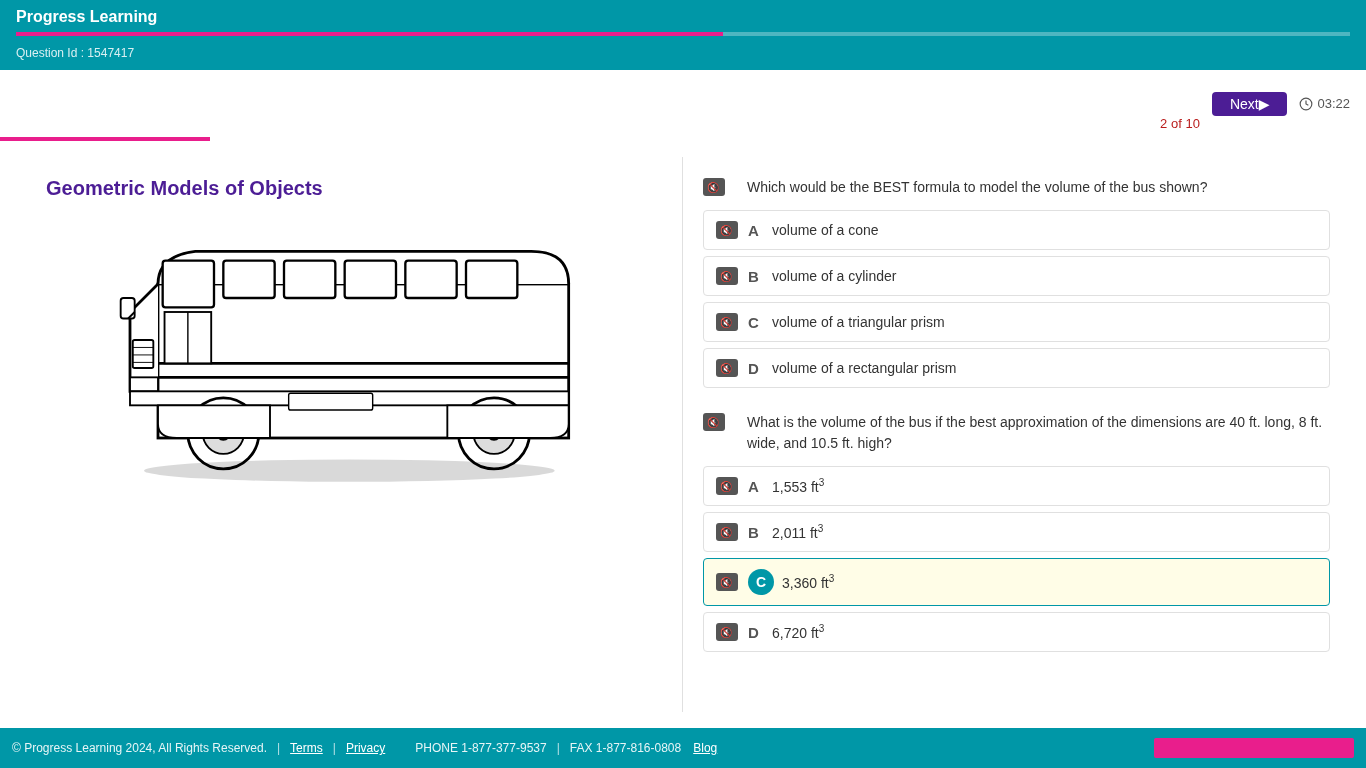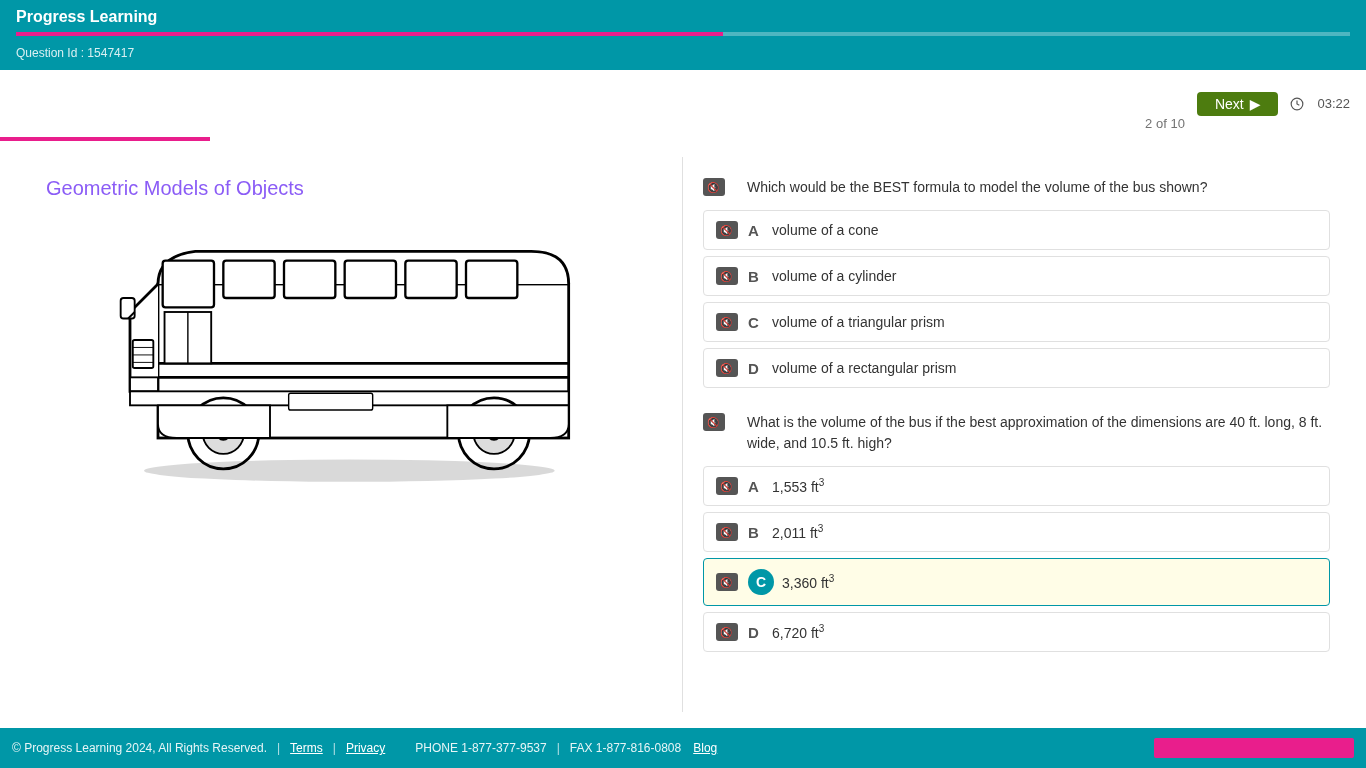--- a/index.html
+++ b/index.html
@@ -42,55 +42,55 @@
       font-size: 13px;
       font-weight: bold;
     }
     .question-id {
       color: rgba(255,255,255,0.85);
       font-size: 12px;
       margin-top: 2px;
     }
     .question-count {
       font-size: 13px;
-      color: #737373;
+      color: #b91c1c;
       margin-top: 40px;
     }
     .next-button {
-      background: #4d7c0f;
+      background: #4c1d95;
       color: white;
       border: none;
       padding: 4px 18px;
       border-radius: 4px;
       cursor: pointer;
       font-size: 14px;
       display: flex;
       align-items: center;
-      gap: 6px;
+      gap: 0;
     }
     .timer {
       font-size: 13px;
       color: #555;
       display: flex;
       align-items: center;
-      gap: 13px;
+      gap: 4px;
     }
 
     
     .left-panel {
       width: 50%;
       padding: 20px 20px 20px 30px;
       border-right: 1px solid #e0e0e0;
       position: relative;
     }
     .panel-title {
       font-size: 20px;
-      color: #8b5cf6;
+      color: #4c1d95;
       margin-bottom: 28px;
-      font-weight: normal;
+      font-weight: bold;
     }
     
     .bus-container {
       width: 100%;
       display: flex;
       justify-content: center;
       align-items: center;
       min-height: 280px;
     }
 

